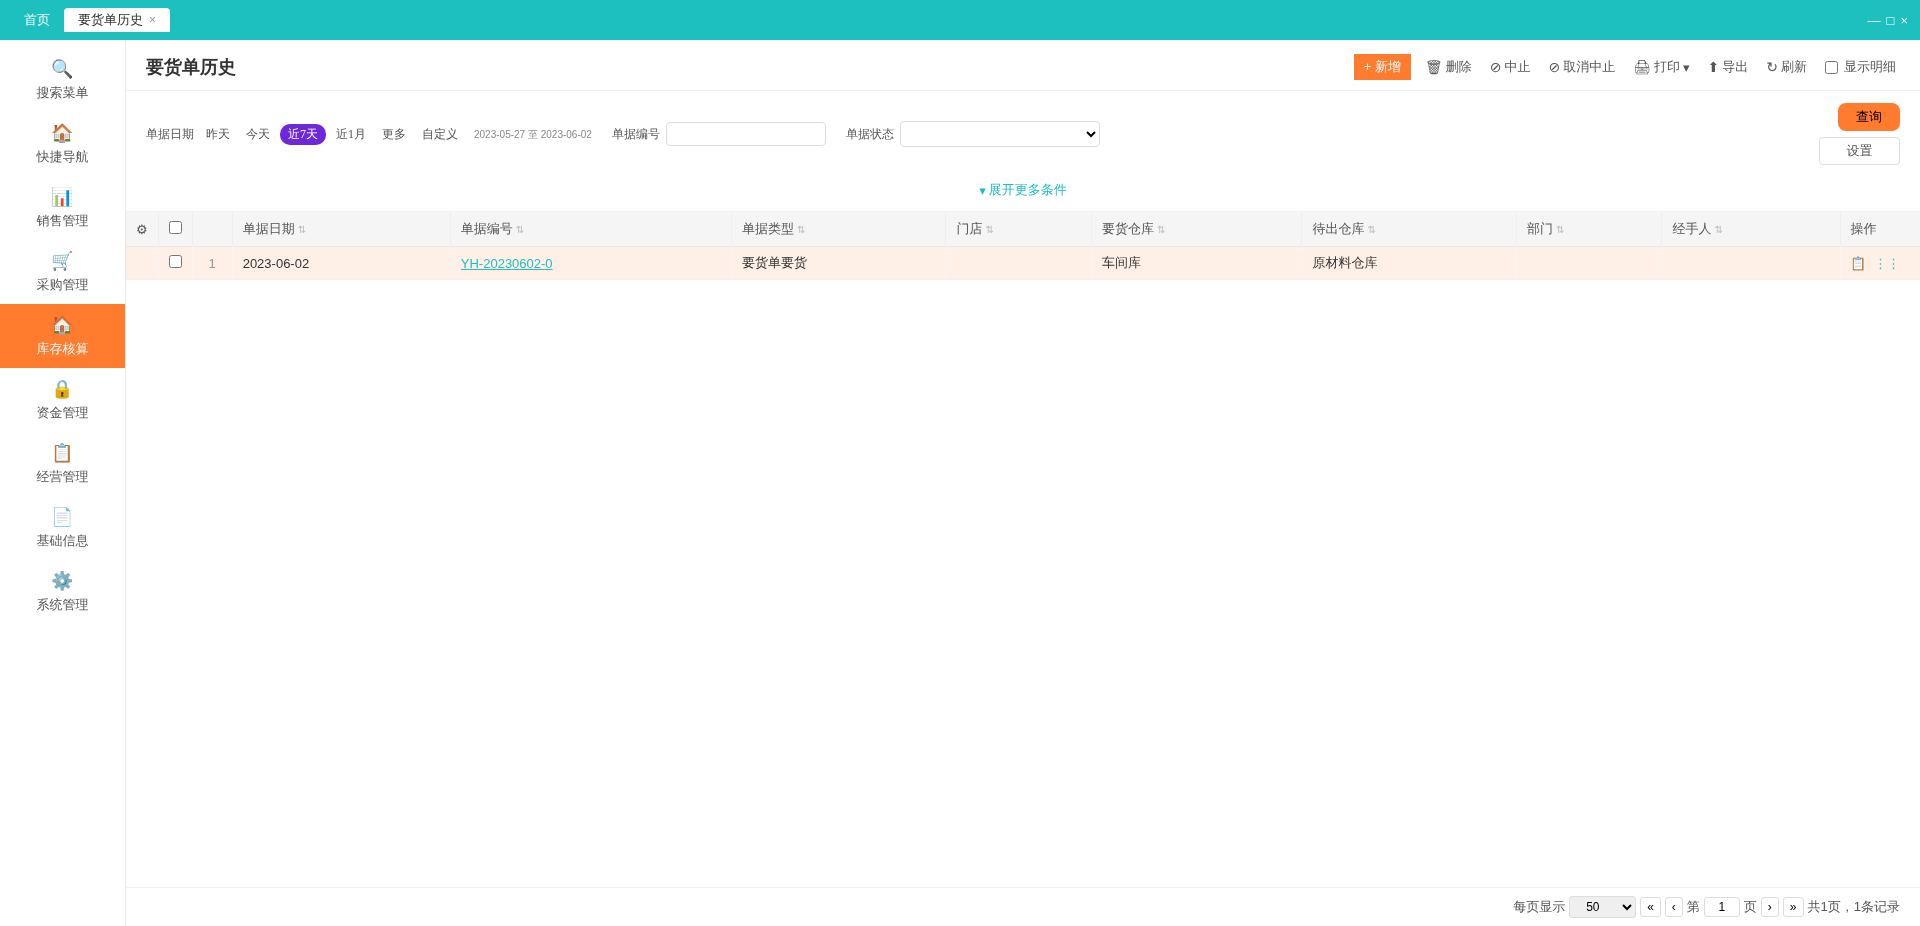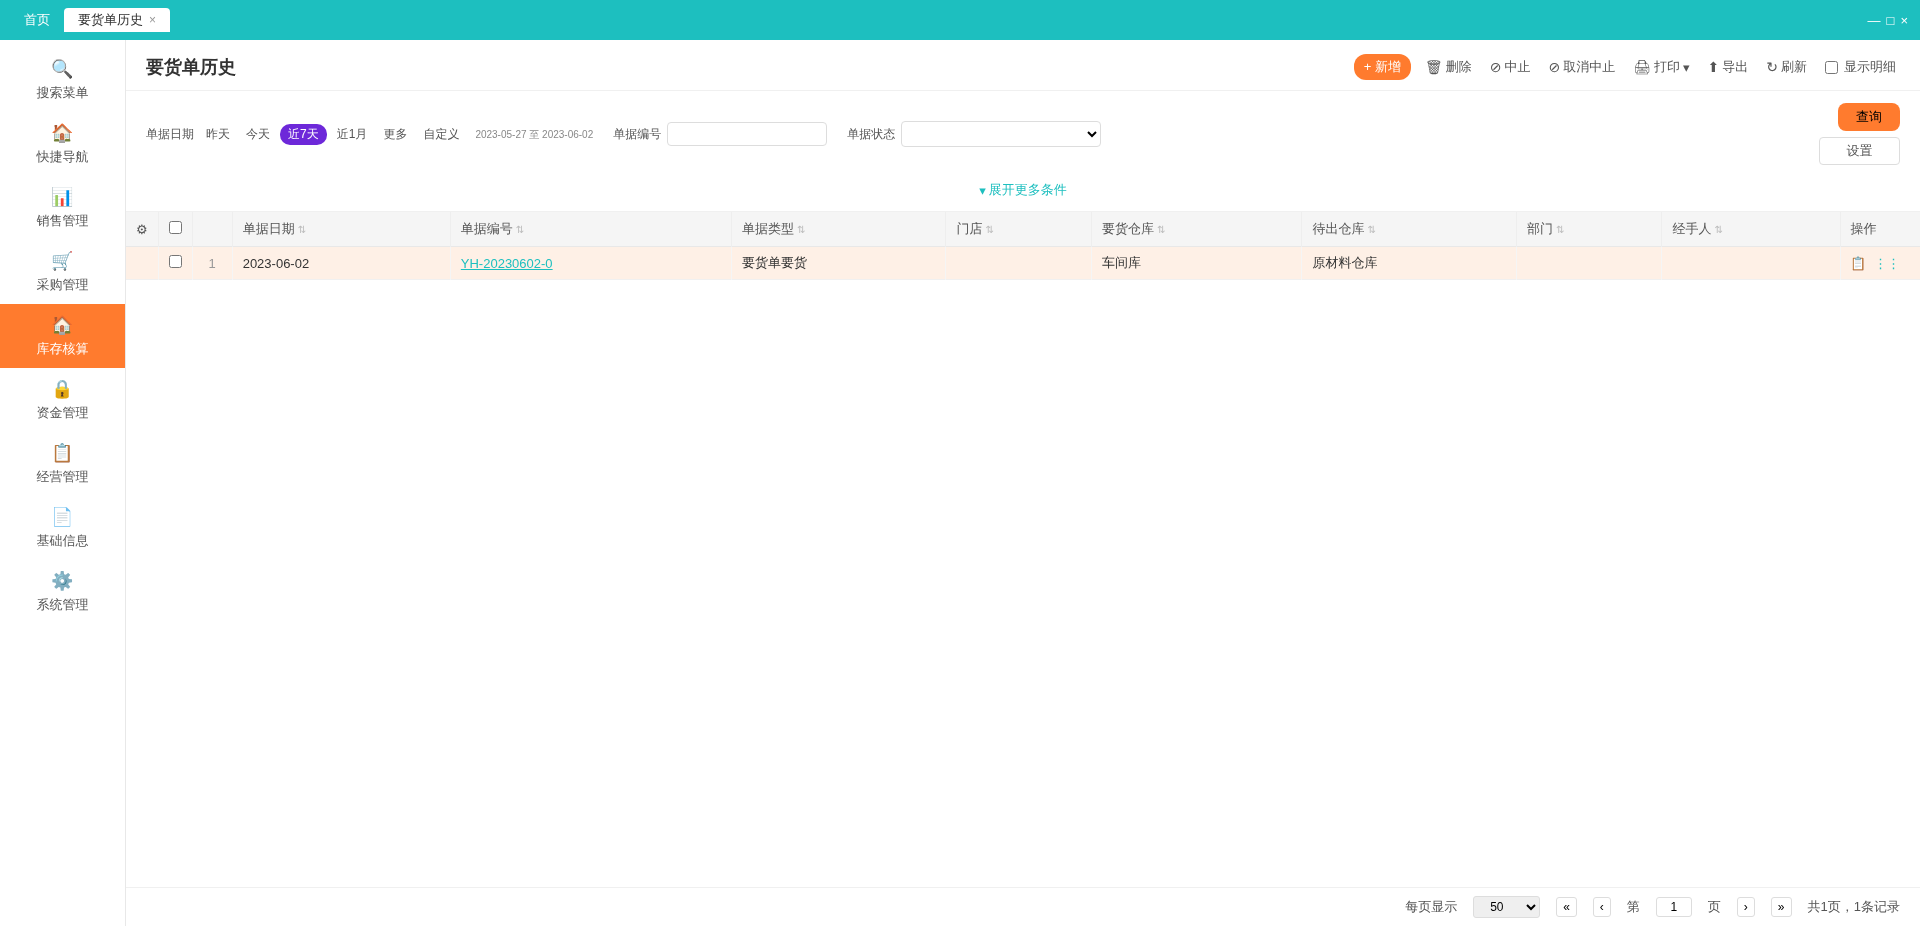--- a/index.html
+++ b/index.html
@@ -114,21 +114,21 @@
       gap: 3px;
       cursor: pointer;
       color: #555;
       font-size: 12px;
       padding: 3px 4px;
     }
     .toolbar-btn .btn-icon { font-size: 14px; }
     .toolbar-btn.primary {
       background: #ff7b2e;
       color: #fff;
-      border-radius: 12px;
+      border-radius: 0;
       padding: 4px 10px;
     }
 
     
     .filter-area {
       padding: 12px 20px;
       background: #fff;
       border-bottom: 1px solid #f0f0f0;
     }
     .filter-row {
@@ -147,20 +147,21 @@
       display: flex;
       align-items: center;
       gap: 4px;
     }
     .date-opt {
       padding: 2px 6px;
       cursor: pointer;
       color: #555;
       font-size: 12px;
       border-radius: 3px;
+      font-family: Liberation Serif, serif;
     }
     .date-opt.active {
       background: #6d28d9;
       color: #fff;
       border-radius: 10px;
       padding: 2px 8px;
     }
     .date-range {
       color: #888;
       font-size: 10px;
@@ -268,21 +269,21 @@
       display: flex;
       align-items: center;
     }
 
     
     .pagination {
       padding: 8px 20px;
       display: flex;
       align-items: center;
       justify-content: flex-end;
-      gap: 16px;
+      gap: 4px;
       border-top: 1px solid #f0f0f0;
       background: #fff;
       font-size: 12px;
       color: #555;
     }
     .page-size-select {
       border: 1px solid #ddd;
       border-radius: 3px;
       padding: 2px 12px;
       font-size: 12px;

